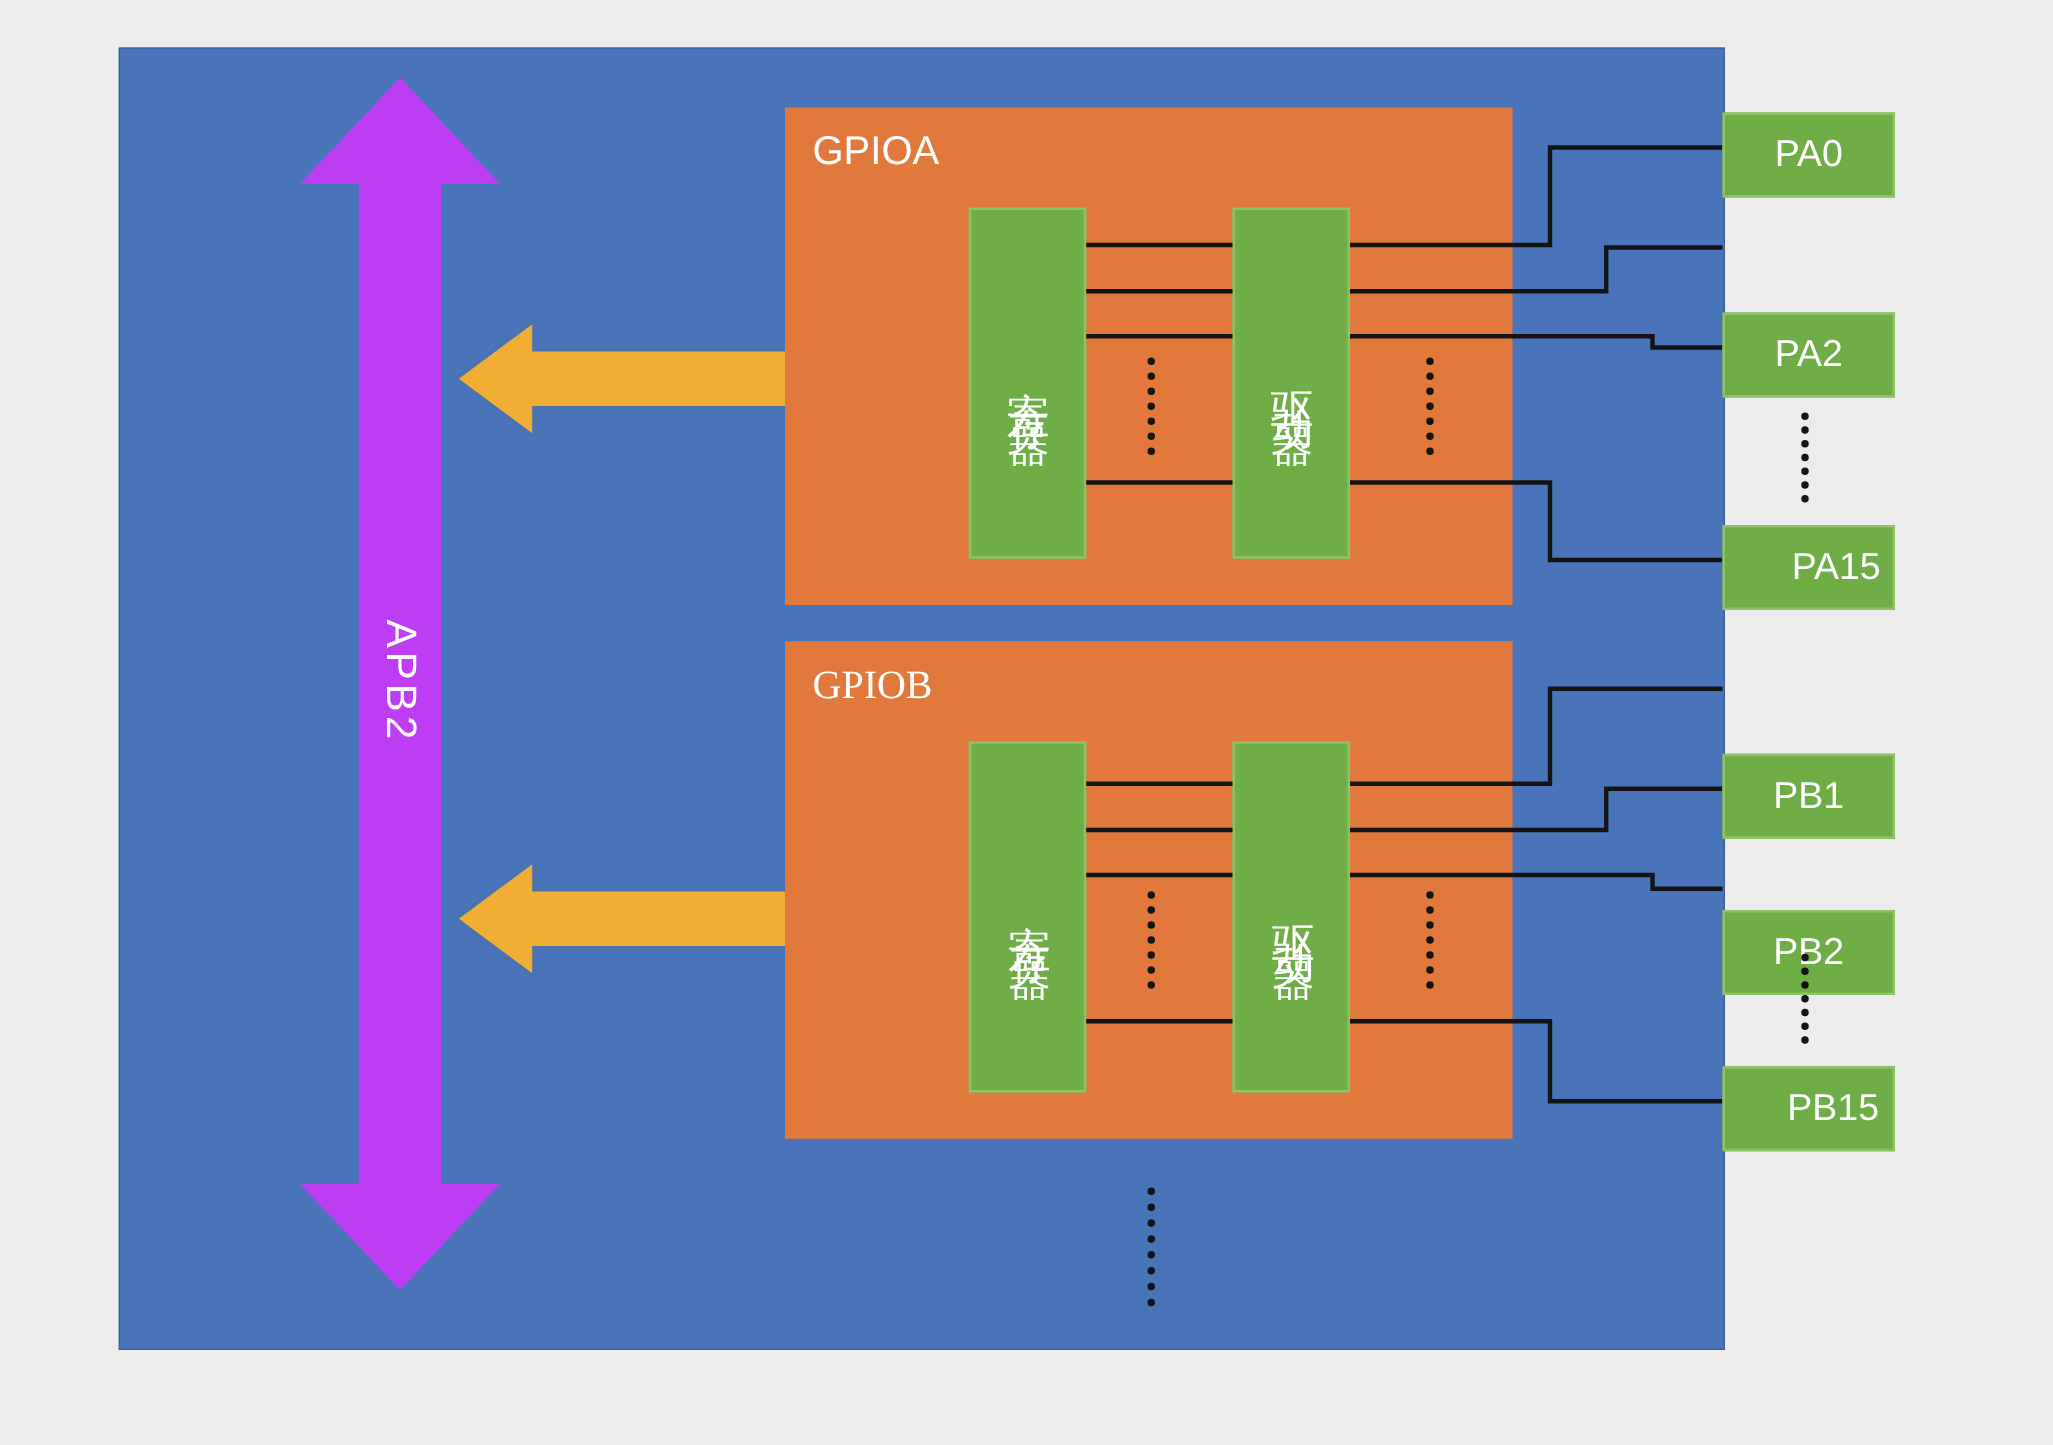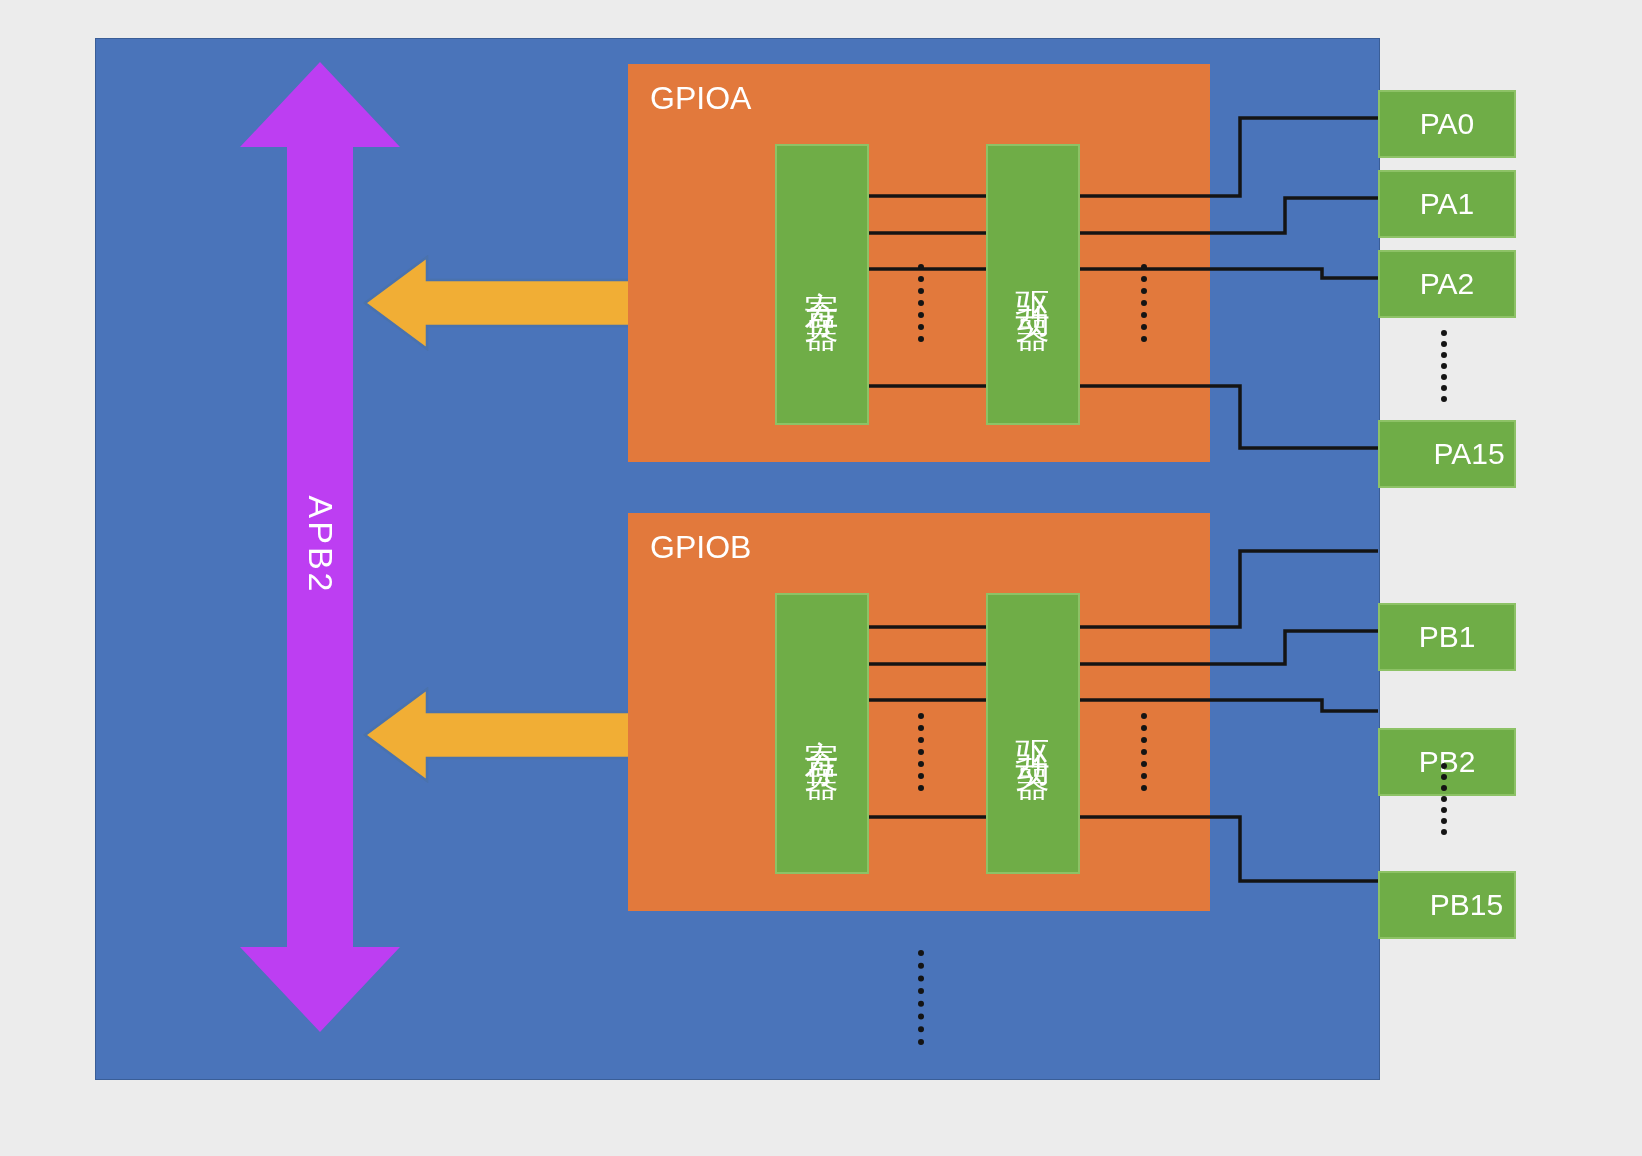--- a/index.html
+++ b/index.html
@@ -34,22 +34,22 @@
     position:absolute;left:320px;top:545px;
     transform:translate(-50%,-50%) rotate(90deg);
     color:var(--text-white);font-size:34px;letter-spacing:3px;
     white-space:nowrap;
   }
 
   .gpio-block{
     position:absolute;left:628px;width:582px;height:398px;
     background:var(--block-orange);
   }
-  .gpio-block.a{top:64px;}
-  .gpio-block.b{top:513px;}
+  .gpio-block.a{top:86px;}
+  .gpio-block.b{top:513px;font-family:Liberation Serif, serif;}
   .gpio-title{
     position:absolute;left:22px;top:16px;
     color:var(--text-white);font-size:32px;
   }
   .green-box{
     position:absolute;top:80px;width:94px;height:281px;
     background:var(--box-green);
     border:2px solid var(--box-green-border);
     display:flex;align-items:center;justify-content:center;
   }
@@ -132,35 +132,32 @@
 
     <path class="wire" d="M869,627 H986 M1080,627 H1240 V551 H1378"></path>
     <path class="wire" d="M869,664 H986 M1080,664 H1285 V631 H1378"></path>
     <path class="wire" d="M869,700 H986 M1080,700 H1322 V711 H1378"></path>
     <path class="wire" d="M869,817 H986 M1080,817 H1240 V881 H1378"></path>
   </svg>
 
   <div class="pin" style="top:90px;">
       <span>PA0</span>
     </div>
-  <div class="pin" style="top:170px;">
-      <span>PA1</span>
-    </div>
   <div class="pin" style="top:250px;align-items:center;">
       <span>PA2</span>
     </div>
   <div class="vdots" style="left:1441px;top:330px;height:72px;"></div>
   <div class="pin" style="top:420px;padding-left:44px;">
       <span>PA15</span>
     </div>
 
   <div class="pin" style="top:603px;">
       <span>PB1</span>
     </div>
   <div class="pin" style="top:683px;margin-top:45px;">
       <span>PB2</span>
     </div>
   <div class="vdots" style="left:1441px;top:763px;height:72px;"></div>
-  <div class="pin" style="top:871px;padding-left:39px;">
+  <div class="pin" style="top:853px;padding-left:39px;">
       <span>PB15</span>
     </div>
 
 </div>
 
 </body></html>

